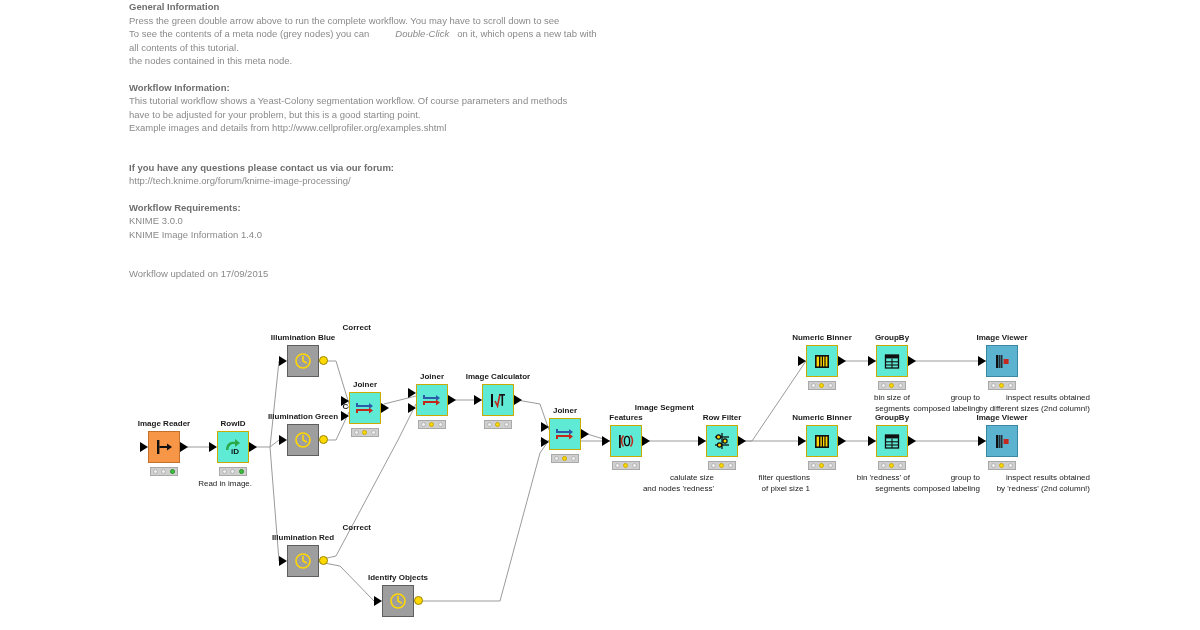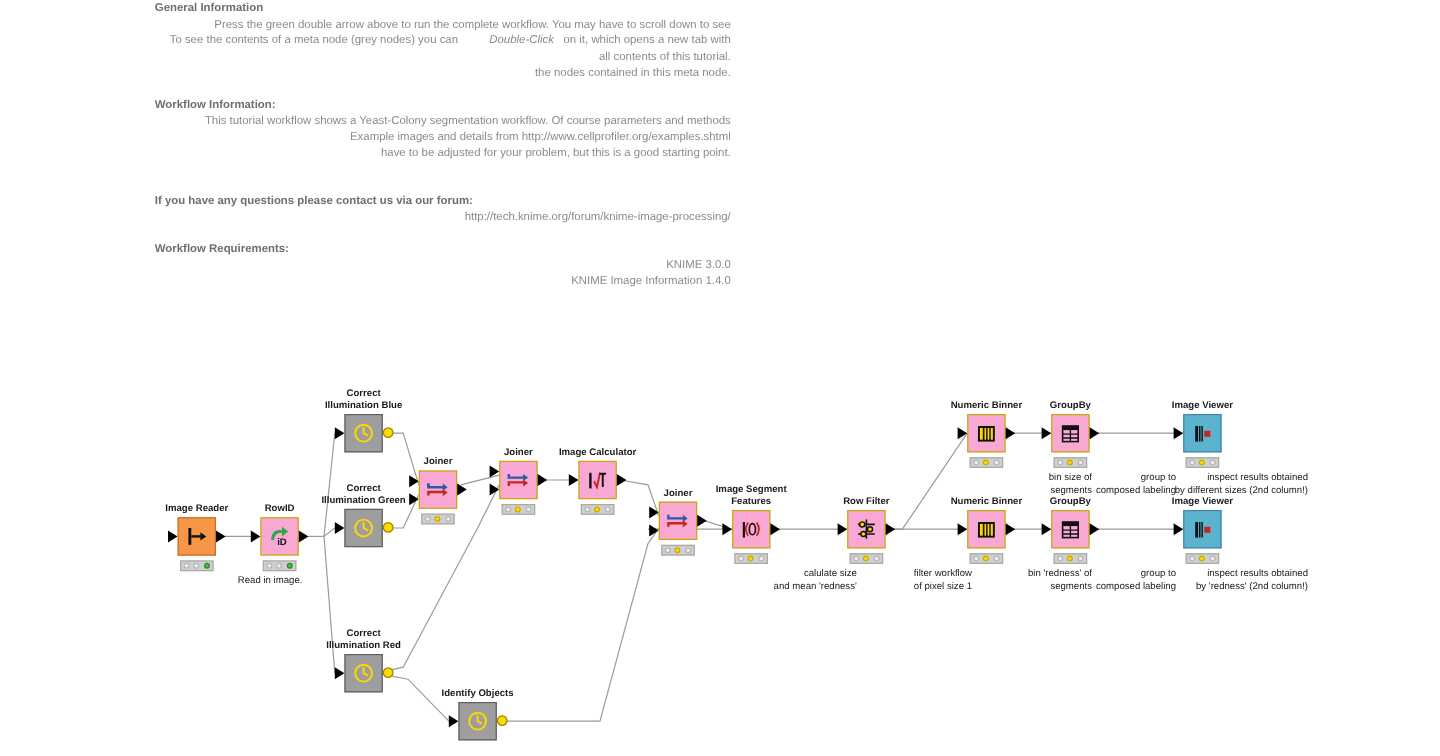--- a/index.html
+++ b/index.html
@@ -13,39 +13,39 @@
   #page { position: relative; width: 968px; height: 630px; background:#fff; }
 
   
   .notes { position: absolute; left: 129px; top: 0px; width: 480px; }
   .note-head {
     font-size: 9.5px; font-weight: bold; color: #6e6e6e;
     line-height: 13.5px; margin: 0;
   }
   .note-line {
     font-size: 9.5px; font-weight: normal; color: #8a8a8a;
-    line-height: 13.5px; margin: 0; white-space: pre; text-align: right;
+    line-height: 13.5px; margin: 0; white-space: pre;
   }
   .note-gap { height: 13px; }
   .note-italic { font-style: italic; }
   .inline-pad { display:inline-block; width: 26px; }
 
   
   #canvas { position: absolute; left:0; top:0; width:1200px; height:630px; }
   #edges { position:absolute; left:0; top:0; width:1200px; height:630px; }
 
   .node { position: absolute; }
   
   .nbody {
     position:absolute; left: 8px; top: 0px;
     width: 32px; height: 32px;
     border: 1px solid #6b6b6b;
     display:flex; align-items:center; justify-content:center;
   }
-  .nbody.yellow { background: #f9a8d4; border-color:#c9ab00; }
+  .nbody.yellow { background: #5eead4; border-color:#c9ab00; }
   .nbody.orange { background: #f79646; border-color:#c3702a; }
   .nbody.blue   { background: #5cb3cf; border-color:#3c88a3; }
   .nbody.grey   { background: #9e9e9e; border-color:#5e5e5e; }
 
   
   .port-in, .port-out {
     position:absolute; top: 11px;
     width:0; height:0;
     border-top: 5px solid transparent;
     border-bottom: 5px solid transparent;
@@ -71,21 +71,21 @@
   .led.on-green  { background:#3ec23e; border-color:#2a8c2a; }
   .led.on-yellow { background:#ffd800; border-color:#c9ab00; }
 
   
   .nlabel {
     position:absolute; left: -44px; width: 136px;
     text-align:center; font-size: 8px; font-weight: bold;
     color: #1a1a1a; line-height: 10px;
   }
   .nlabel.l1 { top: -12px; }
-  .nlabel.l2 { top: -22px; }
+  .nlabel.l2 { top: -22px; text-align: right; }
   .ndesc {
     position:absolute; left: -64px; width: 176px;
     top: 48px; text-align:right; font-size: 8px;
     color: #1a1a1a; line-height: 10.5px; font-weight: normal;
   }
 </style>
 </head>
 <body>
 
 <div id="page">
@@ -95,40 +95,41 @@
     <p class="note-head">General Information</p>
     <p class="note-line">Press the green double arrow above to run the complete workflow. You may have to scroll down to see</p>
     <p class="note-line"><span>To see the contents of a meta node (grey nodes) you can</span><span class="inline-pad"></span><span class="note-italic">Double-Click</span><span class="inline-pad" style="width:8px"></span><span>on it, which opens a new tab with</span></p>
     <p class="note-line">all contents of this tutorial.</p>
     <p class="note-line">the nodes contained in this meta node.</p>
 
     <div class="note-gap"></div>
 
     <p class="note-head">Workflow Information:</p>
     <p class="note-line">This tutorial workflow shows a Yeast-Colony segmentation workflow. Of course parameters and methods</p>
+    <p class="note-line">have to be adjusted for your problem, but this is a good starting point.</p>
     <p class="note-line">Example images and details from http://www.cellprofiler.org/examples.shtml</p>
-    <p class="note-line">have to be adjusted for your problem, but this is a good starting point.</p>
 
     <div class="note-gap"></div>
 
 
     <div class="note-gap"></div>
 
     <p class="note-head">If you have any questions please contact us via our forum:</p>
     <p class="note-line">http://tech.knime.org/forum/knime-image-processing/</p>
 
     <div class="note-gap"></div>
 
     <p class="note-head">Workflow Requirements:</p>
     <p class="note-line">KNIME 3.0.0</p>
     <p class="note-line">KNIME Image Information 1.4.0</p>
 
     <div class="note-gap"></div>
     <div class="note-gap"></div>
 
+    <p class="note-line">Workflow updated on 17/09/2015</p>
   </div>
 
   <div id="canvas">
 
     <svg id="edges" viewBox="0 0 1200 630" xmlns="http://www.w3.org/2000/svg">
       <defs>
         <style>
           .e { fill:none; stroke:#9b9b9b; stroke-width:1; }
         </style>
       </defs>
@@ -354,21 +355,21 @@
         </svg>
       </div>
       <div class="port-out"></div>
       <div class="status">
         <span class="led"></span>
         <span class="led on-yellow"></span>
         <span class="led"></span>
       </div>
       <div class="ndesc">
         <div>calulate size</div>
-        <div>and mean 'redness'</div>
+        <div>and nodes 'redness'</div>
       </div>
     </div>
 
     <div class="node" style="left:698px; top:425px;">
       <div class="nlabel l1">Row Filter</div>
       <div class="port-in"></div>
       <div class="nbody yellow">
         <svg width="22" height="20" viewBox="0 0 22 20">
           <path d="M11 2 L11 18" stroke="#111" stroke-width="1.3"></path>
           <path d="M4 6 L18 6" stroke="#111" stroke-width="1.3"></path>
@@ -378,21 +379,21 @@
           <circle cx="8.5" cy="14" r="2.1" fill="#ffd800" stroke="#111" stroke-width="1.2"></circle>
         </svg>
       </div>
       <div class="port-out"></div>
       <div class="status">
         <span class="led"></span>
         <span class="led on-yellow"></span>
         <span class="led"></span>
       </div>
       <div class="ndesc">
-        <div>filter workflow</div>
+        <div>filter questions</div>
         <div>of pixel size 1</div>
       </div>
     </div>
 
     <div class="node" style="left:798px; top:345px;">
       <div class="nlabel l1">Numeric Binner</div>
       <div class="port-in"></div>
       <div class="nbody yellow">
         <svg width="22" height="20" viewBox="0 0 22 20">
           <rect x="4" y="4" width="14" height="13" fill="#111"></rect>

